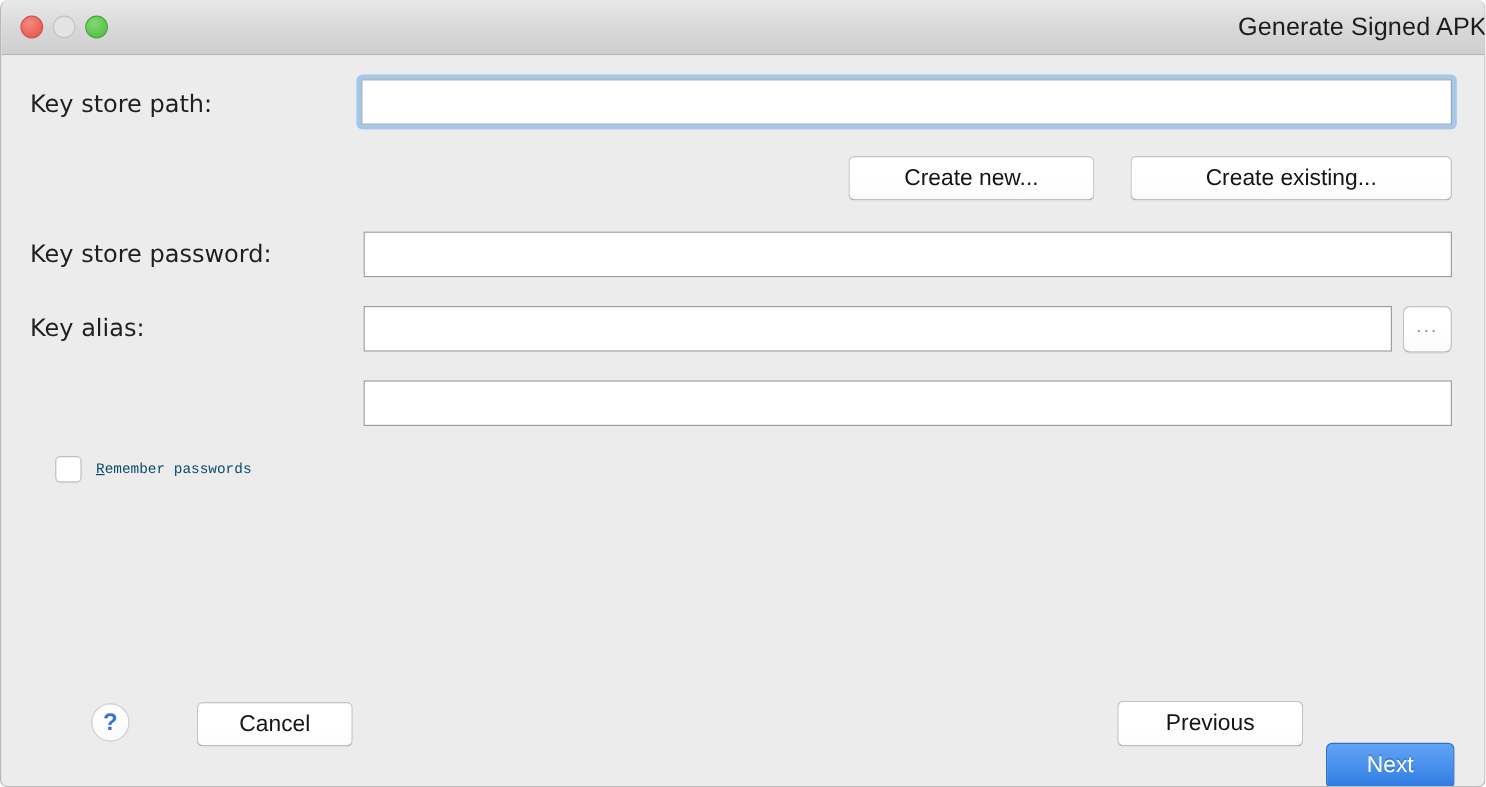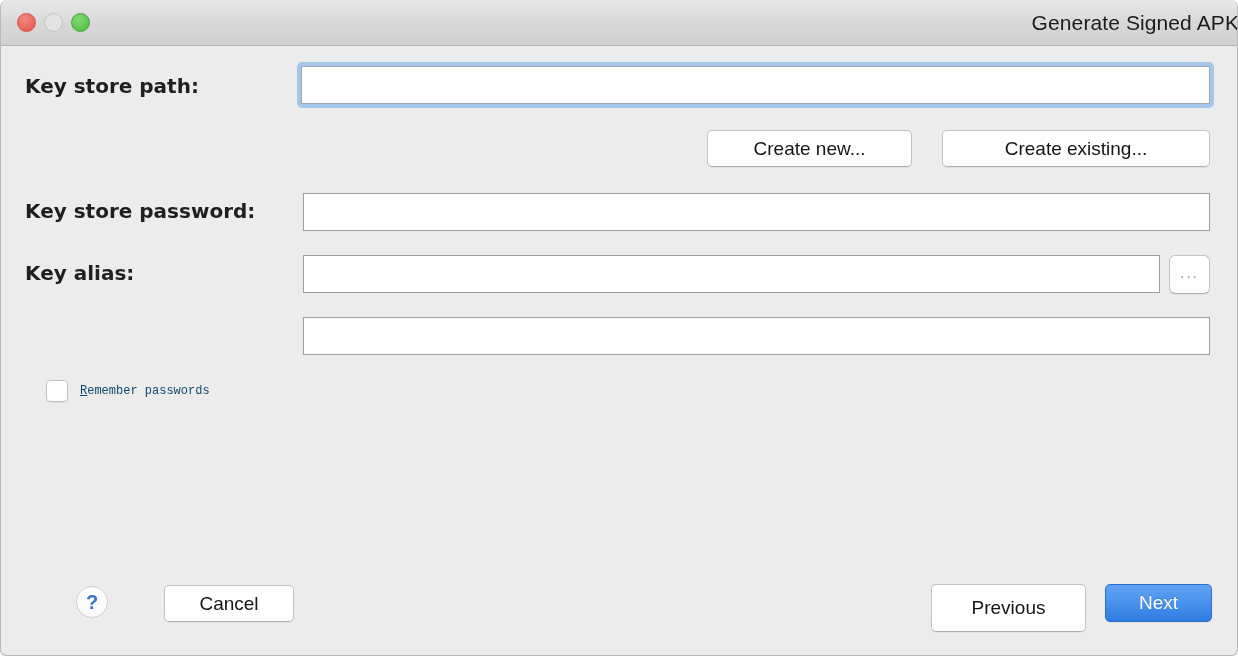--- a/index.html
+++ b/index.html
@@ -78,21 +78,20 @@
     letter-spacing: 0.1px;
   }
 
   
   .label {
     position: absolute;
     font-family: "DejaVu Sans", sans-serif;
     font-size: 20px;
     color: #1f1f1f;
     white-space: nowrap;
-    font-weight: bold;
   }
 
   .textfield {
     position: absolute;
     background: #ffffff;
     border: 1px solid #9e9e9e;
     box-sizing: border-box;
     font-family: "DejaVu Sans", sans-serif;
     font-size: 17px;
     color: #1a1a1a;
@@ -147,20 +146,21 @@
     box-shadow: 0 1px 0 rgba(0,0,0,0.04);
     cursor: default;
     padding: 0;
   }
 
   .btn.default {
     background: linear-gradient(to bottom, #62a2f2 0%, #4a92ee 48%, #2f7be0 100%);
     border: 1px solid #2c6fcb;
     color: #ffffff;
     text-shadow: 0 -1px 0 rgba(0,0,0,0.18);
+    margin-top: 35px;
   }
 
   .btn.dots {
     font-size: 15px;
     color: #8a8a8a;
     letter-spacing: 2px;
     border-radius: 6px;
     padding-bottom: 4px;
   }
 
@@ -241,16 +241,16 @@
 
   <input type="password" class="textfield" style="left: 302px; top: 317px; width: 907px; height: 38px;" value="">
 
   <div class="checkbox-row" style="left:45px; top:380px;">
     <div class="checkbox"></div>
     <div class="checkbox-label"><span class="mnemonic">R</span><span>emember passwords</span></div>
   </div>
 
   <div class="help-btn" style="left:75px; top:586px;">?</div>
   <div class="btn" style="left:163px; top:585px; width:130px; height:37px;">Cancel</div>
-  <div class="btn" style="left:930px; top:584px; width:155px; height:48px;">Previous</div>
+  <div class="btn" style="left:930px; top:584px; width:155px; height:38px;">Previous</div>
   <div class="btn default" style="left:1104px; top:584px; width:107px; height:38px;">Next</div>
 
 </div>
 
 </body></html>

